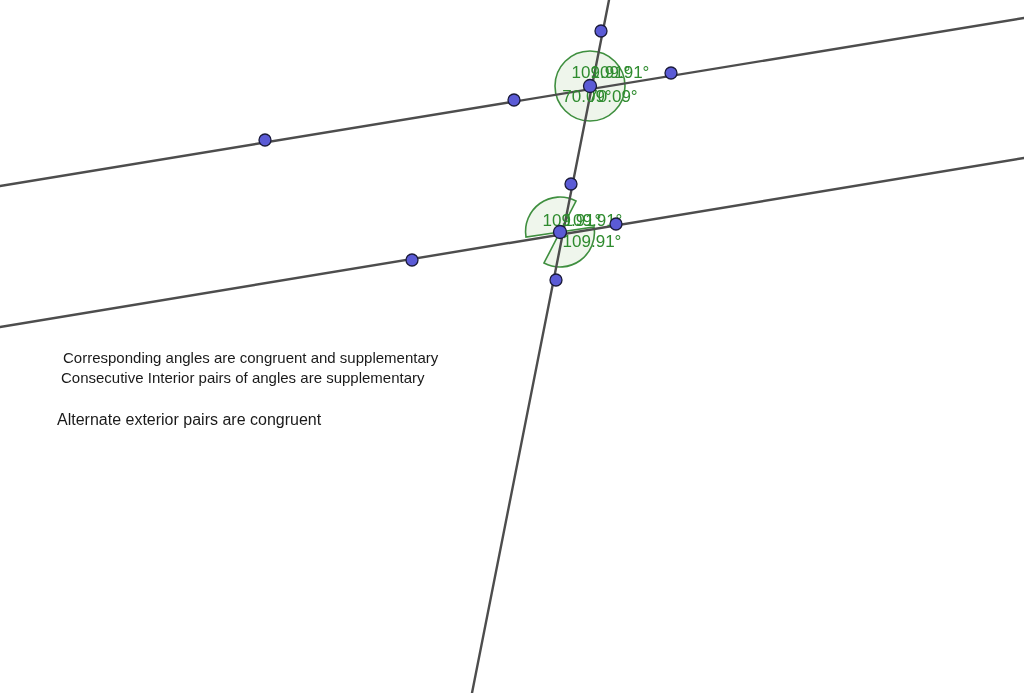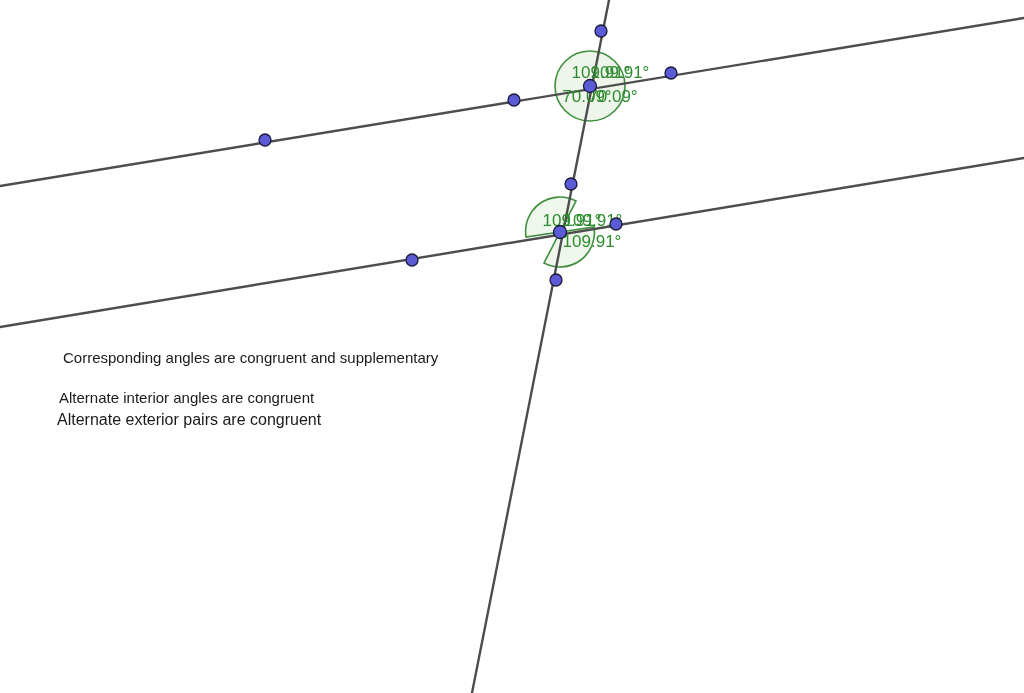--- a/index.html
+++ b/index.html
@@ -106,15 +106,15 @@
   <circle class="vertex-dot" cx="412" cy="260" r="6"></circle>
   <circle class="vertex-dot" cx="616" cy="224" r="6"></circle>
 
   <circle class="vertex-dot" cx="590" cy="86" r="6.5"></circle>
   <circle class="vertex-dot" cx="560" cy="232" r="6.5"></circle>
 
 </svg>
 
 <div class="notes-block">
   <div class="note-line note-0">Corresponding angles are congruent and supplementary</div>
-  <div class="note-line note-2">Alternate interior angles are congruent</div>
+  <div class="note-line note-1">Consecutive Interior pairs of angles are supplementary</div>
   <div class="note-line note-3">Alternate exterior pairs are congruent</div>
 </div>
 
 </body></html>

